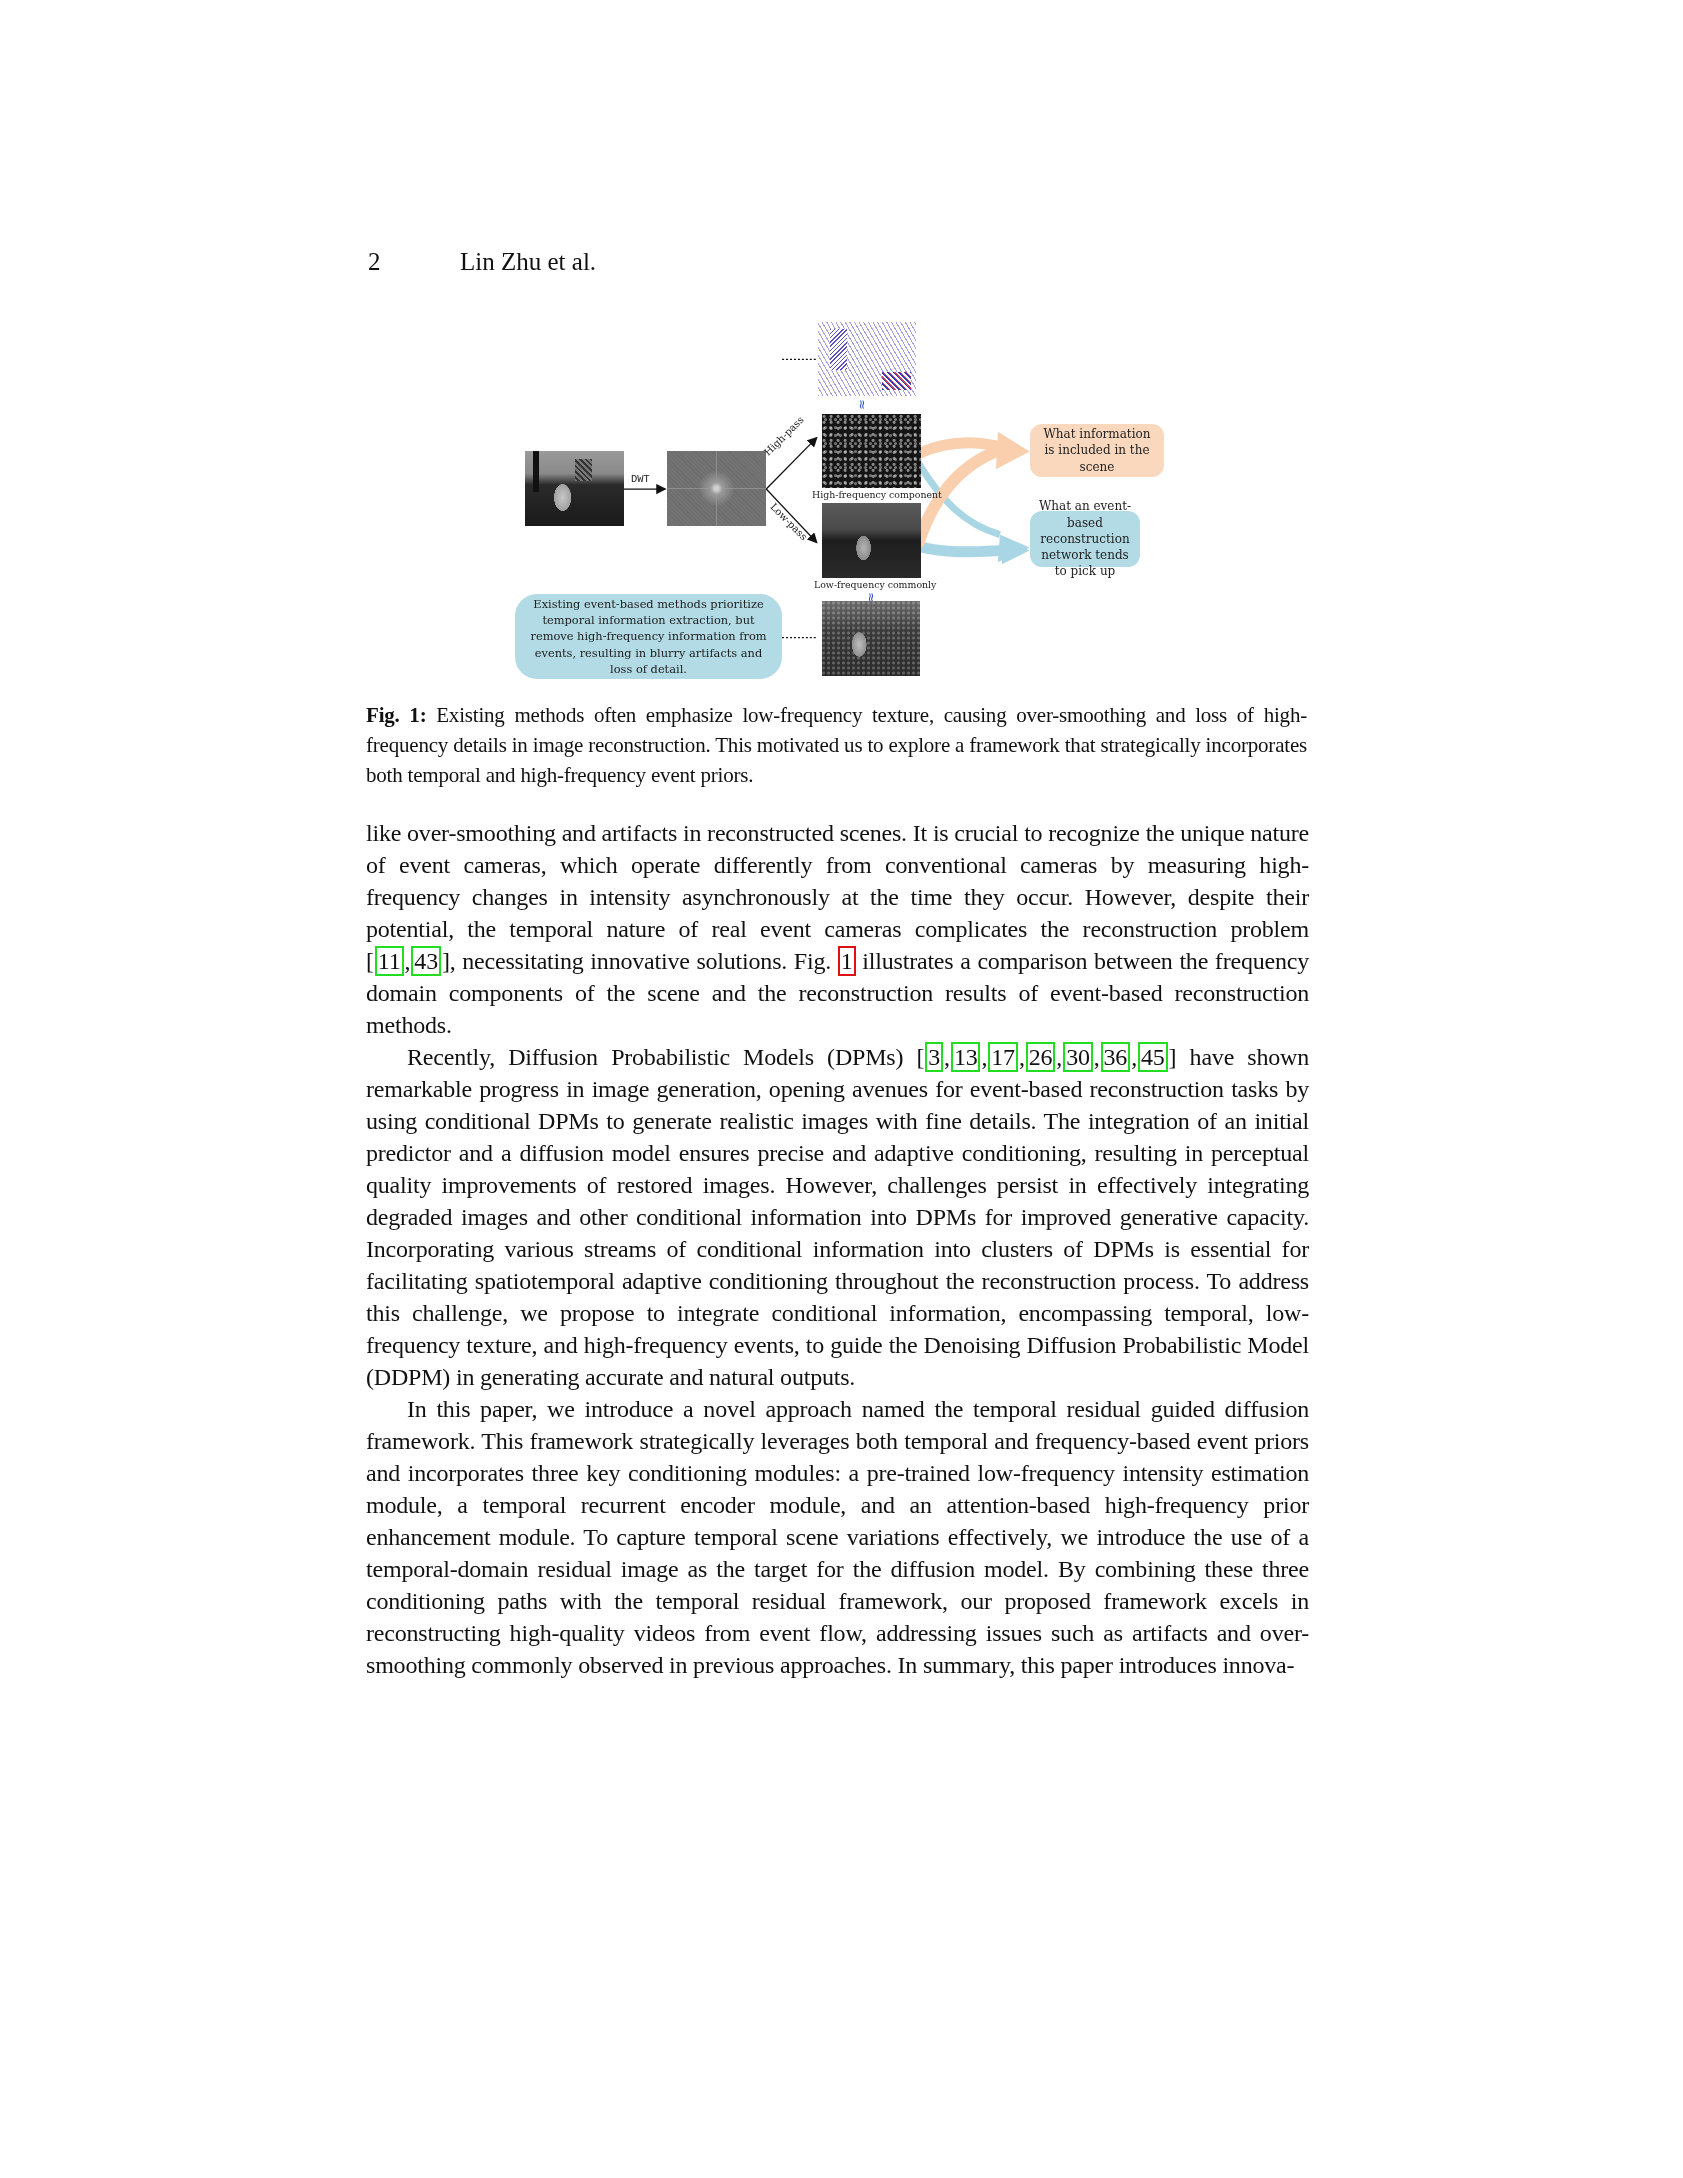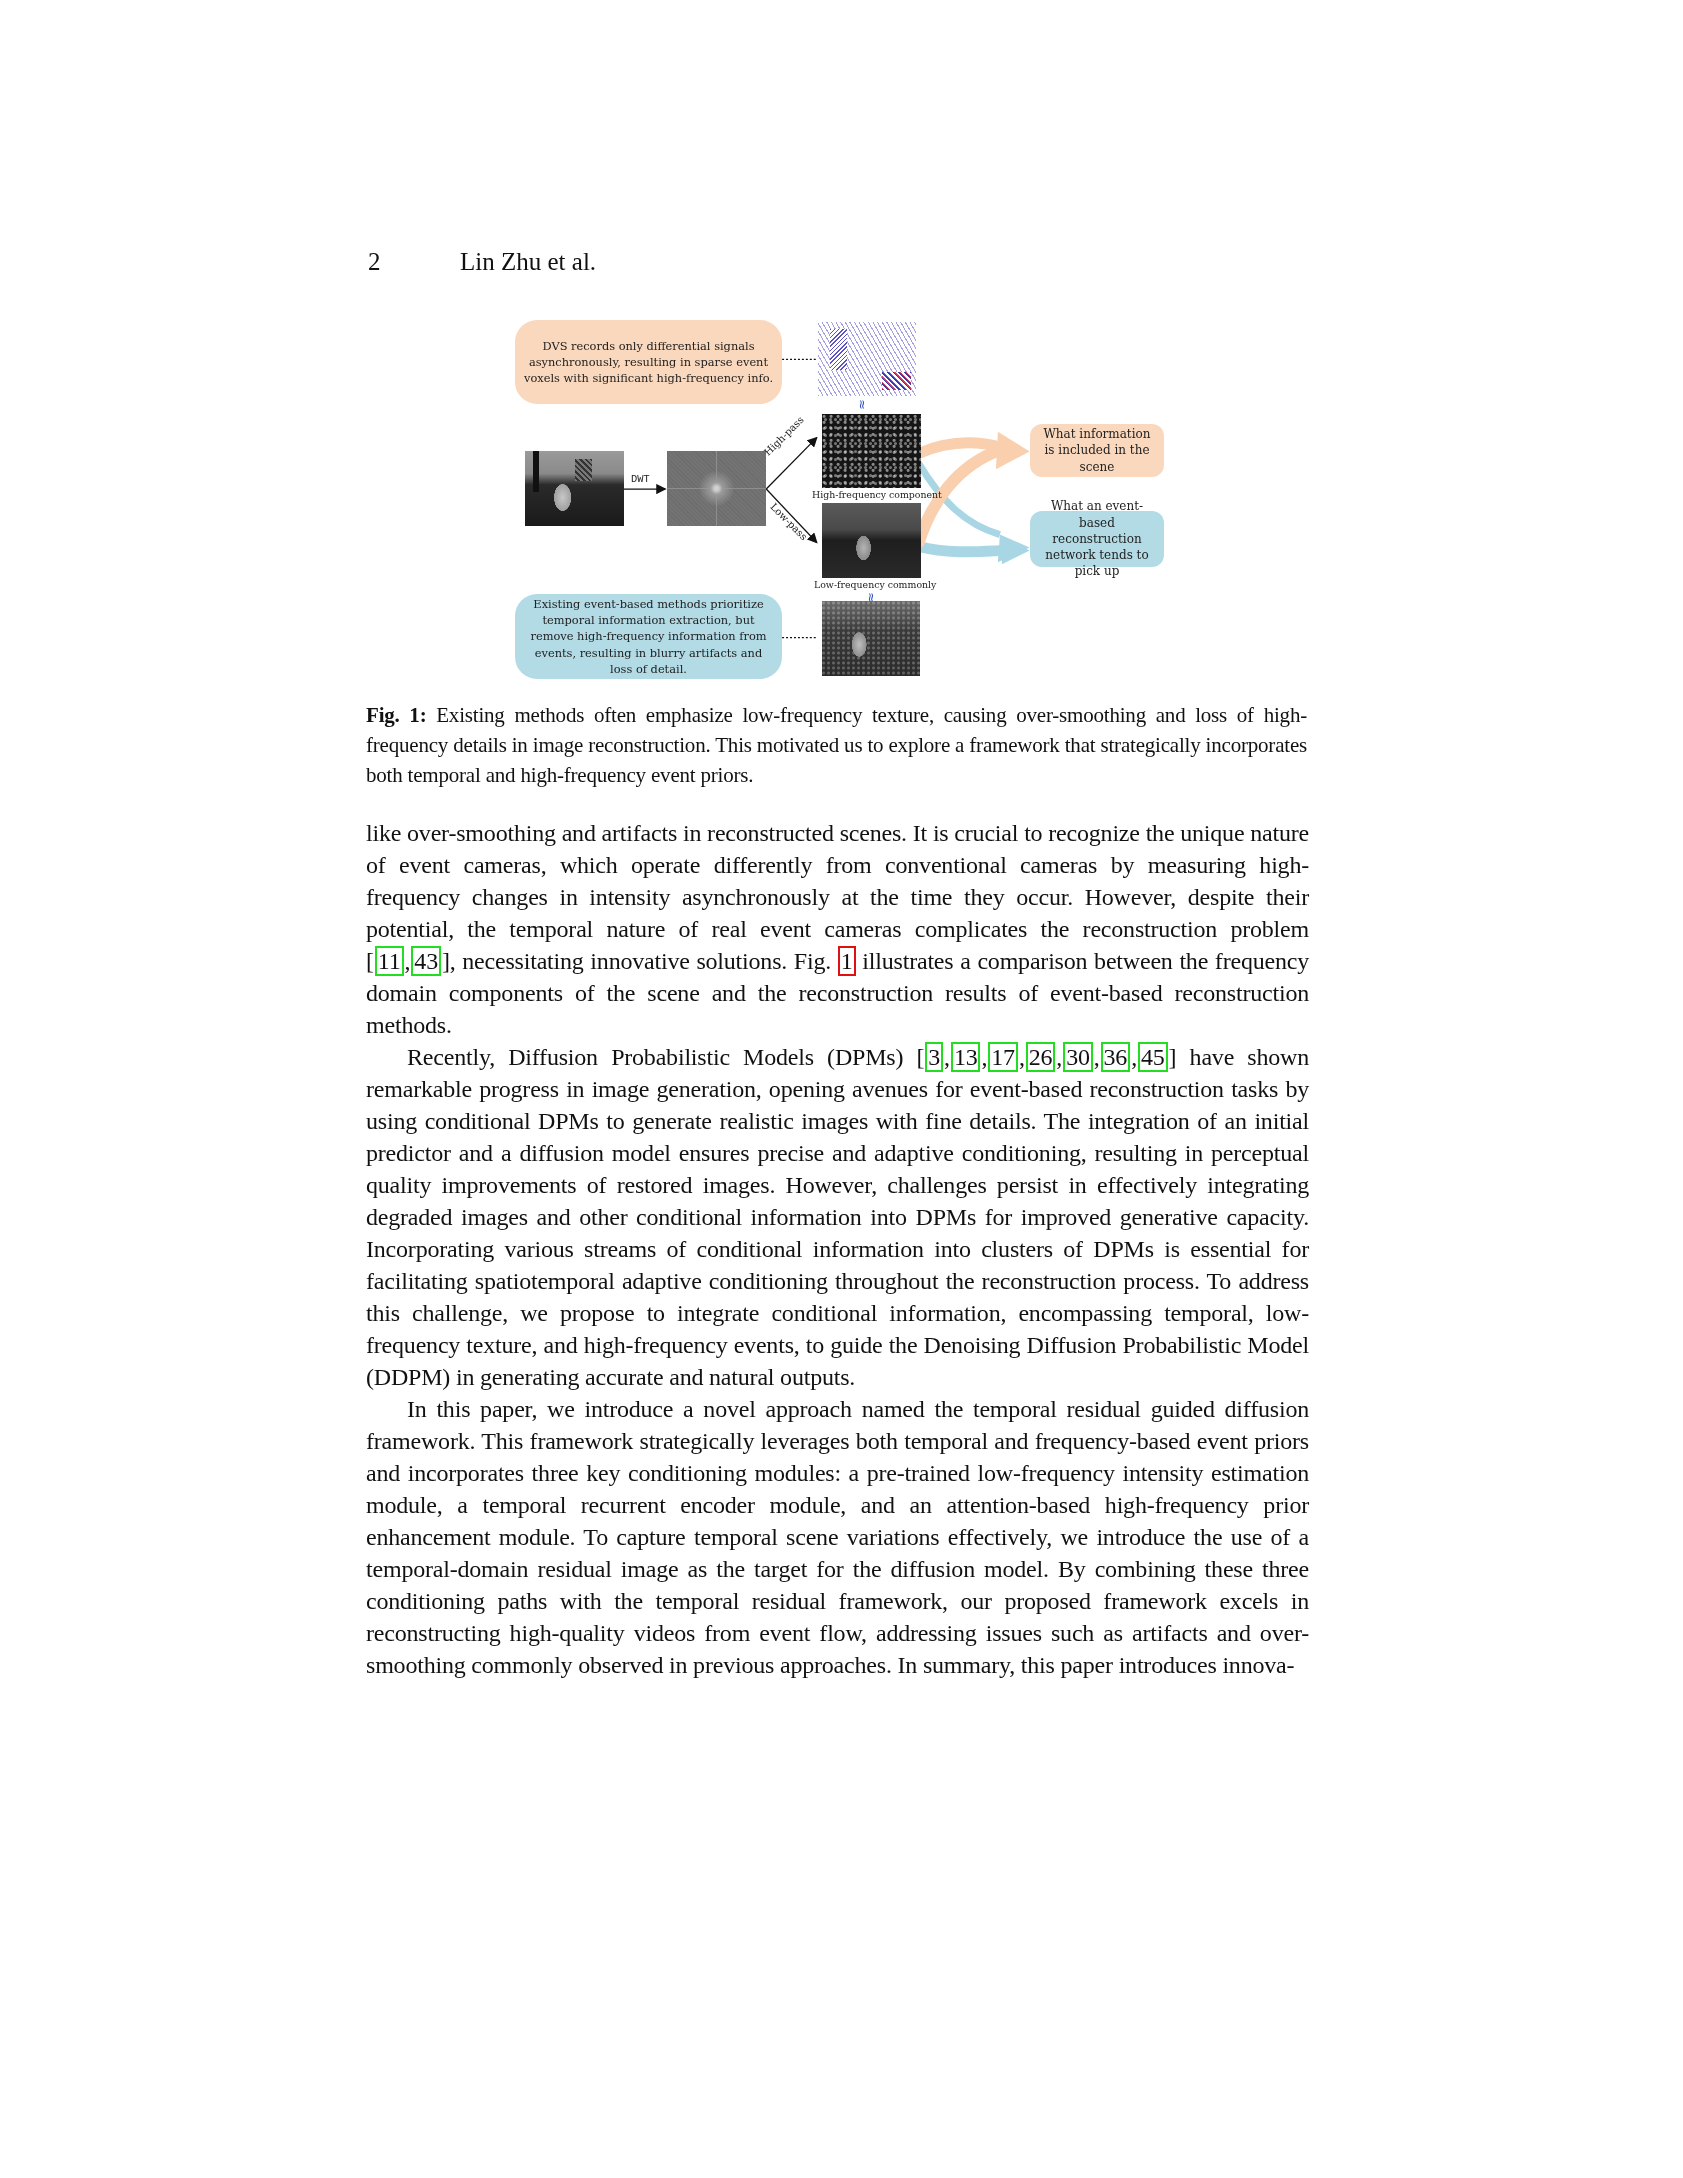--- a/index.html
+++ b/index.html
@@ -128,21 +128,20 @@
     <path d="M928,468 C950,505 975,530 1010,540" stroke="#a9d6e4" stroke-width="7" fill="none"></path>
     <path d="M928,552 C960,560 990,557 1015,556" stroke="#a9d6e4" stroke-width="11" fill="none" stroke-linecap="round"></path>
     <polygon points="1010,540 1040,553 1008,568" fill="#a9d6e4"></polygon>
     <polygon points="1012,542 1040,556 1012,570" fill="#a9d6e4"></polygon>
 
     <path d="M928,458 C960,444 990,446 1012,452" stroke="#f9cfae" stroke-width="11" fill="none" stroke-linecap="round"></path>
     <path d="M928,548 C940,510 965,470 1012,454" stroke="#f9cfae" stroke-width="12" fill="none" stroke-linecap="round"></path>
     <polygon points="1008,436 1040,456 1006,474" fill="#f9cfae"></polygon>
   </svg>
 
-  <div class="bubble orange" style="left:515px;top:320px;width:267px;height:84px;">DVS records only differential signals asynchronously, resulting in sparse event voxels with significant high-frequency info.</div>
 
   <div class="img events" style="left:818px;top:322px;width:98px;height:74px;"></div>
   <div class="approx" style="left:857px;top:398px;">≈</div>
 
   <div class="img scene" style="left:525px;top:451px;width:99px;height:75px;"></div>
   <span class="cap-label" style="left:631px;top:473px;font-size:10.4px;font-family:Liberation Mono, monospace;">DWT</span>
   <div class="img spectrum" style="left:667px;top:451px;width:99px;height:75px;"></div>
 
   <span class="cap-label" style="left:762px;top:450px;transform:rotate(-45deg);transform-origin:left top;font-size:10px;">High-pass</span>
   <span class="cap-label" style="left:776px;top:501px;transform:rotate(45deg);transform-origin:left top;font-size:10px;">Low-pass</span>
@@ -152,21 +151,21 @@
 
   <div class="img lf" style="left:822px;top:503px;width:99px;height:75px;"></div>
   <span class="cap-label" style="left:814px;top:579px;">Low-frequency commonly</span>
   <div class="approx" style="left:866px;top:591px;">≈</div>
 
   <div class="img recon" style="left:822px;top:601px;width:98px;height:75px;"></div>
 
   <div class="bubble blue" style="left:515px;top:594px;width:267px;height:85px;">Existing event-based methods prioritize temporal information extraction, but remove high-frequency information from events, resulting in blurry artifacts and loss of detail.</div>
 
   <div class="bubble orange small-bubble" style="left:1030px;top:424px;width:134px;height:53px;">What information is included in the scene</div>
-  <div class="bubble blue small-bubble" style="left:1030px;top:511px;width:134px;height:56px;">What an event-based reconstruction network tends to pick up</div>
+  <div class="bubble blue small-bubble" style="left:1030px;top:511px;width:110px;height:56px;">What an event-based reconstruction network tends to pick up</div>
 </div>
 
 <div class="caption">
   <span class="lbl">Fig. 1:</span>
   <span>Existing methods often emphasize low-frequency texture, causing over-smoothing and loss of high-frequency details in image reconstruction. This motivated us to explore a framework that strategically incorporates both temporal and high-frequency event priors.</span>
 </div>
 
 <div class="body-text">
   <p><span>like over-smoothing and artifacts in reconstructed scenes. It is crucial to recognize the unique nature of event cameras, which operate differently from conventional cameras by measuring high-frequency changes in intensity asynchronously at the time they occur. However, despite their potential, the temporal nature of real event cameras complicates the reconstruction problem [</span><a class="cite">11</a>,<a class="cite">43</a><span>], necessitating innovative solutions. Fig. </span><a class="figref">1</a><span> illustrates a comparison between the frequency domain components of the scene and the reconstruction results of event-based reconstruction methods.</span></p>
   <p class="indent"><span>Recently, Diffusion Probabilistic Models (DPMs) [</span><a class="cite">3</a>,<a class="cite">13</a>,<a class="cite">17</a>,<a class="cite">26</a>,<a class="cite">30</a>,<a class="cite">36</a>,<a class="cite">45</a><span>] have shown remarkable progress in image generation, opening avenues for event-based reconstruction tasks by using conditional DPMs to generate realistic images with fine details. The integration of an initial predictor and a diffusion model ensures precise and adaptive conditioning, resulting in perceptual quality improvements of restored images. However, challenges persist in effectively integrating degraded images and other conditional information into DPMs for improved generative capacity. Incorporating various streams of conditional information into clusters of DPMs is essential for facilitating spatiotemporal adaptive conditioning throughout the reconstruction process. To address this challenge, we propose to integrate conditional information, encompassing temporal, low-frequency texture, and high-frequency events, to guide the Denoising Diffusion Probabilistic Model (DDPM) in generating accurate and natural outputs.</span></p>

